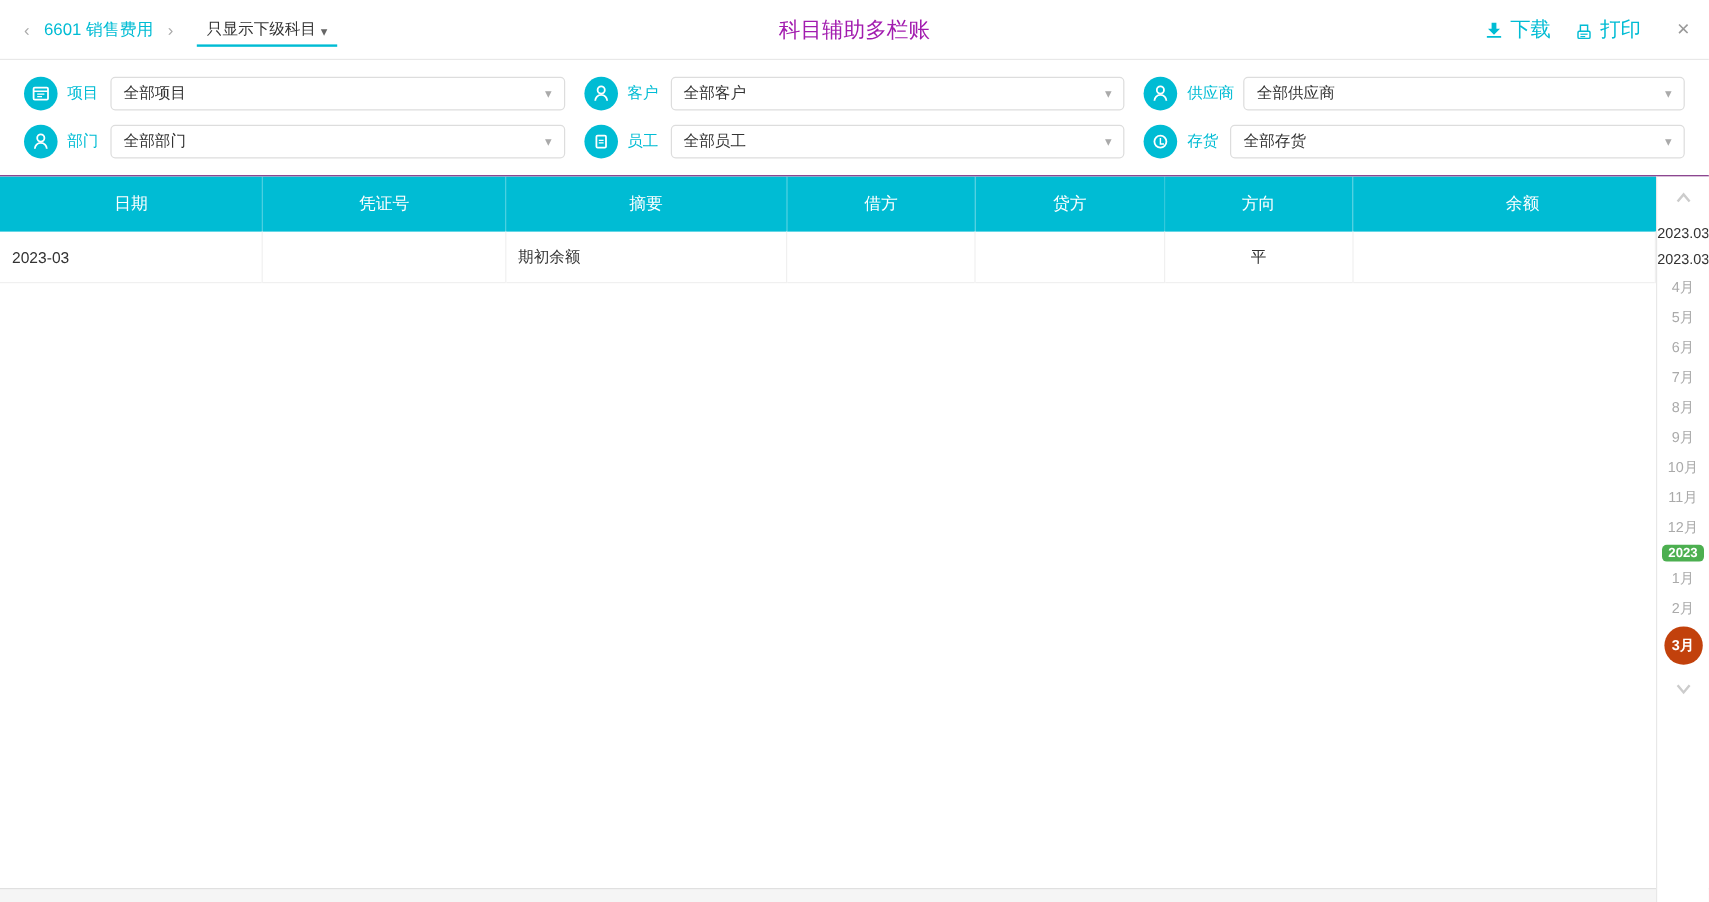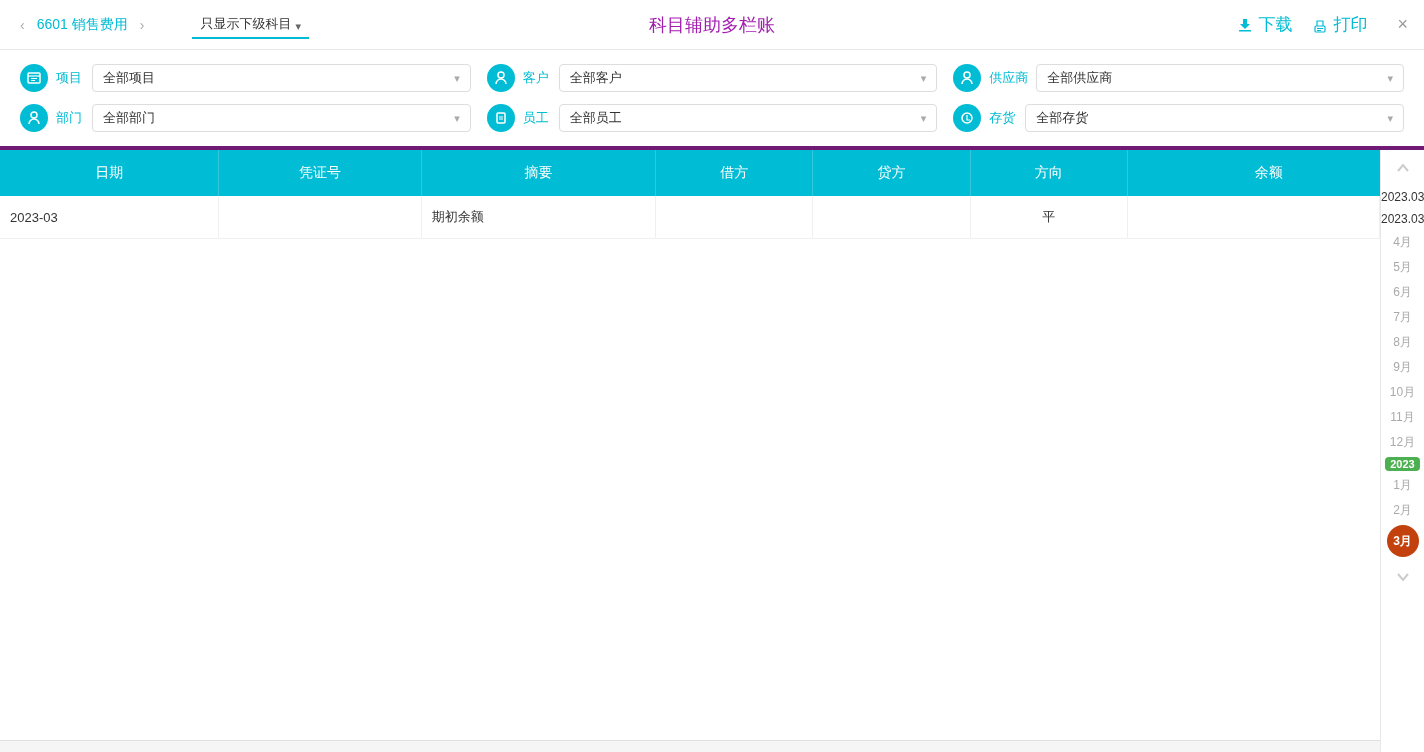--- a/index.html
+++ b/index.html
@@ -46,21 +46,21 @@
       font-weight: 500;
     }
     .show-sub-selector {
       display: flex;
       align-items: flex-end;
       gap: 4px;
       color: #333;
       cursor: pointer;
       padding: 4px 8px;
       border-bottom: 2px solid #00bcd4;
-      margin-left: 36px;
+      margin-left: 8px;
     }
     .show-sub-selector .dropdown-arrow {
       color: #666;
       font-size: 11px;
     }
     .page-title {
       font-size: 18px;
       font-weight: 500;
       color: #a21caf;
       position: absolute;
@@ -87,21 +87,21 @@
       margin-left: 10px;
     }
     
     .filter-bar {
       display: grid;
       grid-template-columns: repeat(3, 1fr);
       grid-template-rows: repeat(2, auto);
       gap: 0;
       padding: 8px 12px;
       background: #fff;
-      border-bottom: 4px solid #701a75;
+      border-bottom: 1px solid #701a75;
     }
     .filter-item {
       display: flex;
       align-items: center;
       gap: 8px;
       padding: 6px 8px;
     }
     .filter-icon {
       width: 28px;
       height: 28px;

